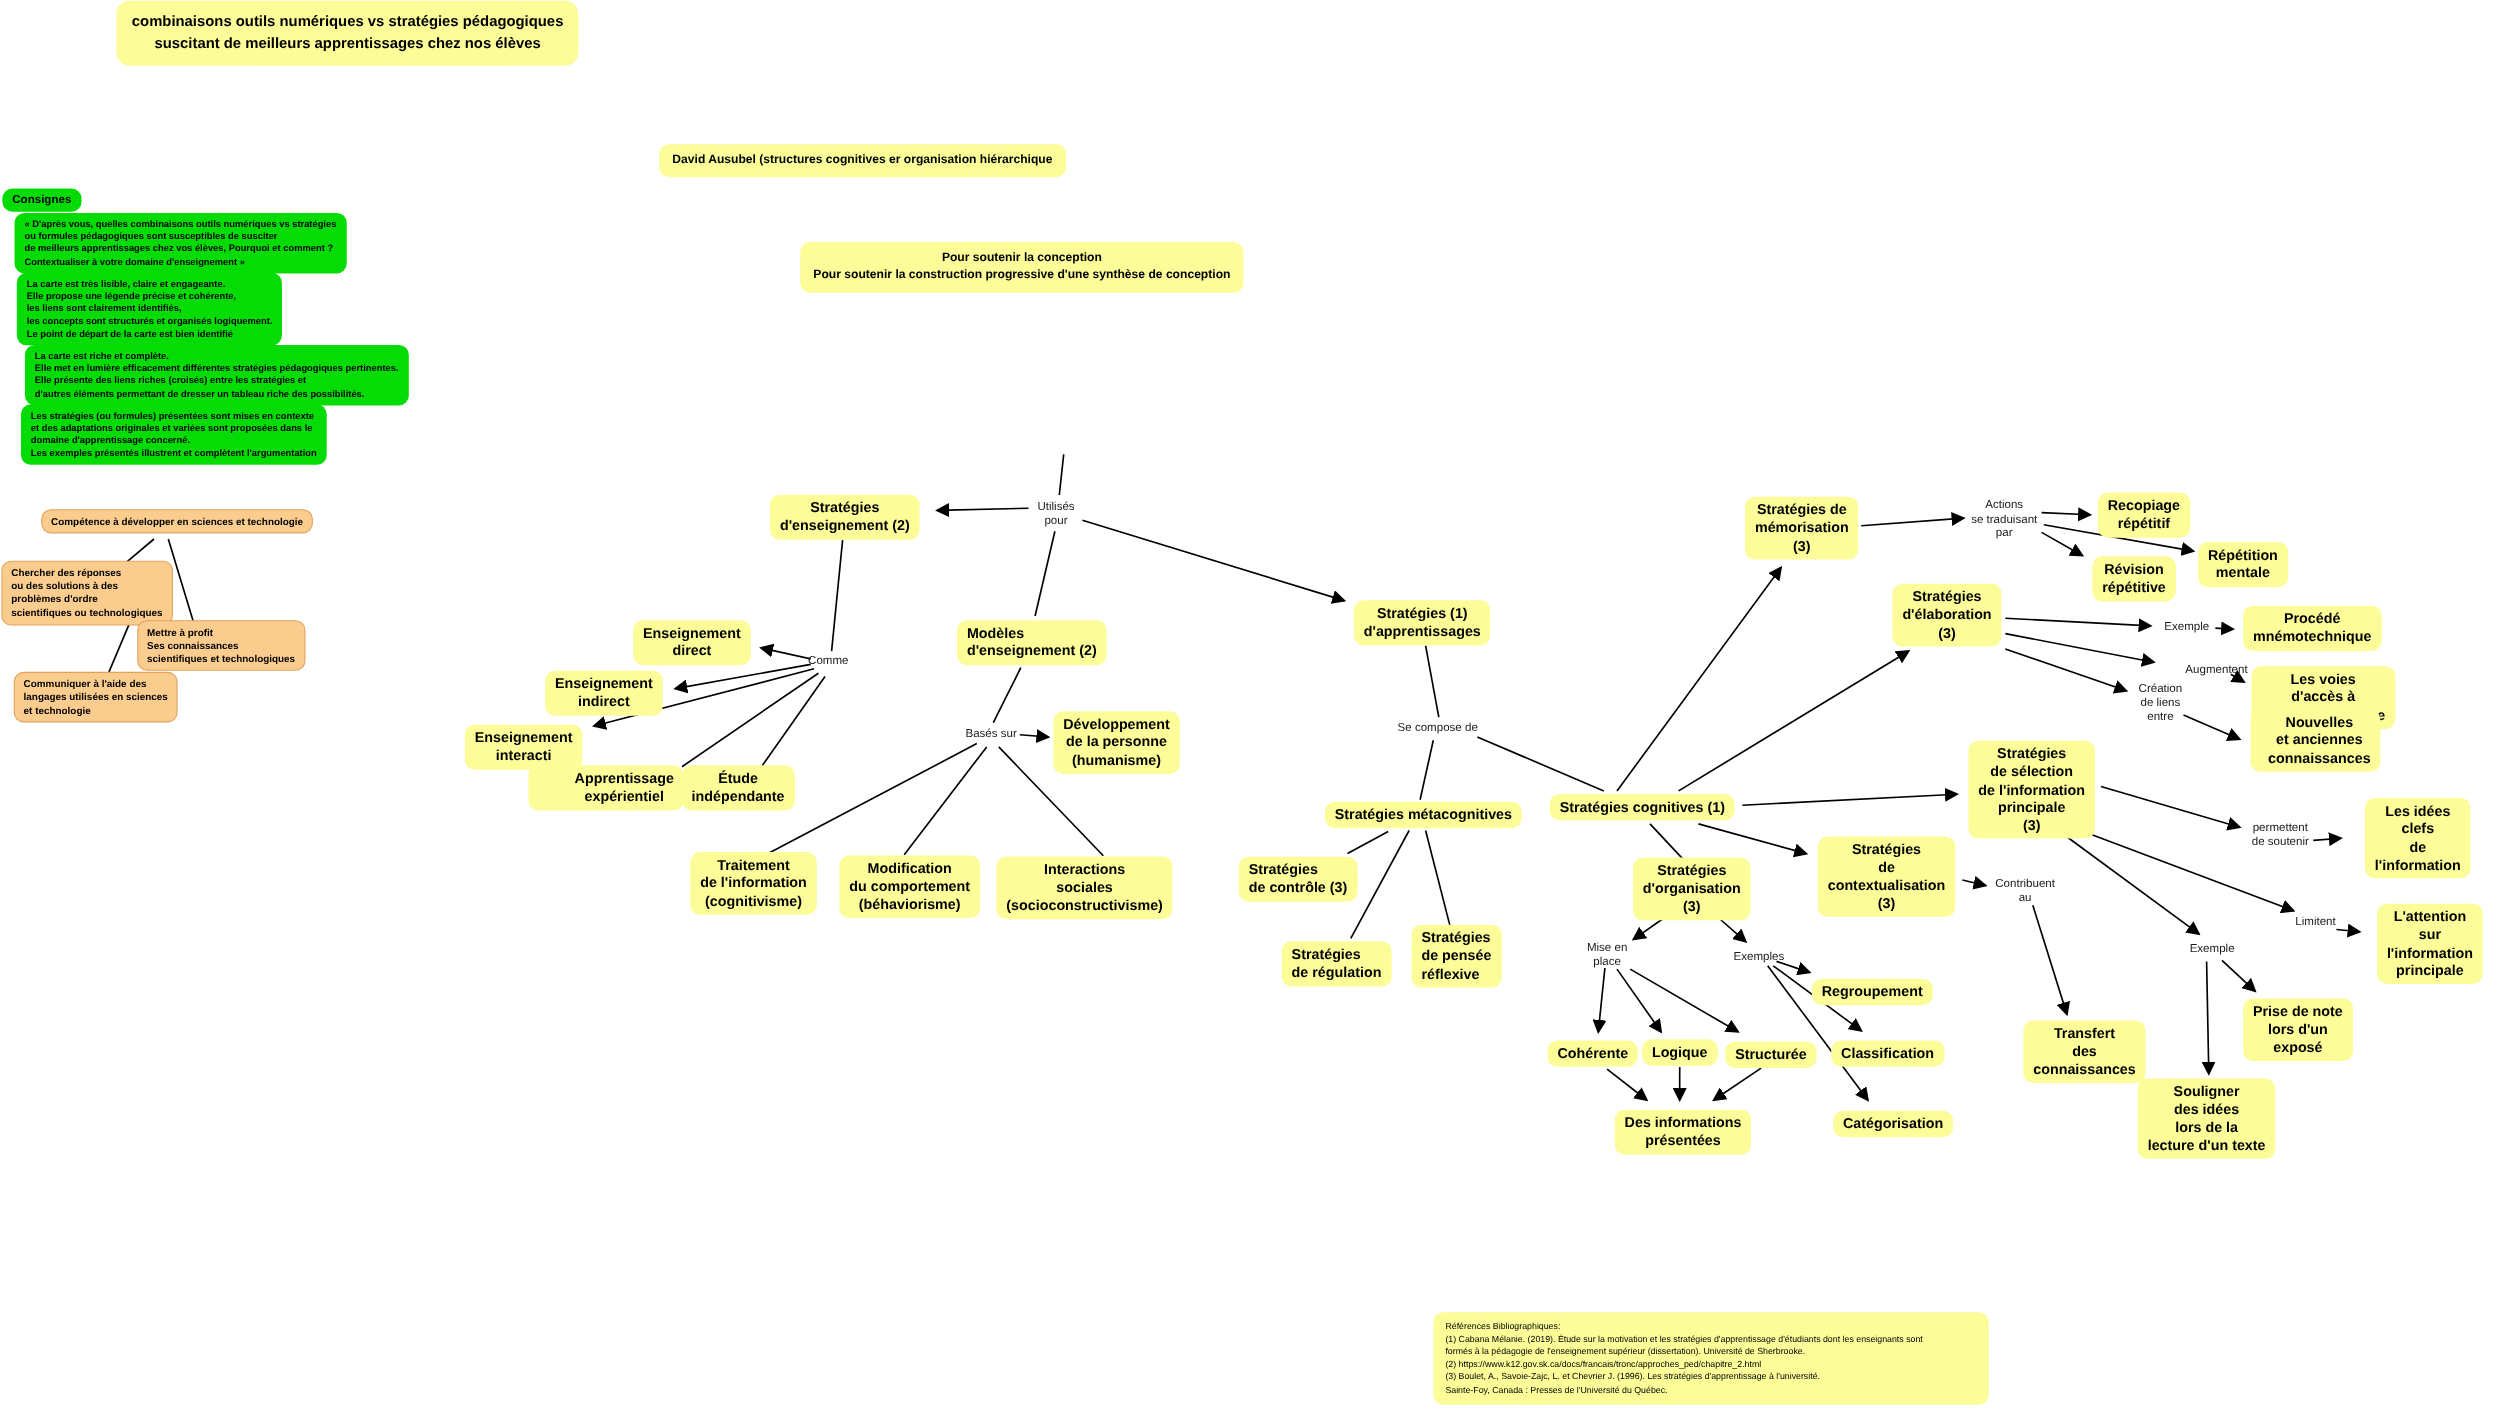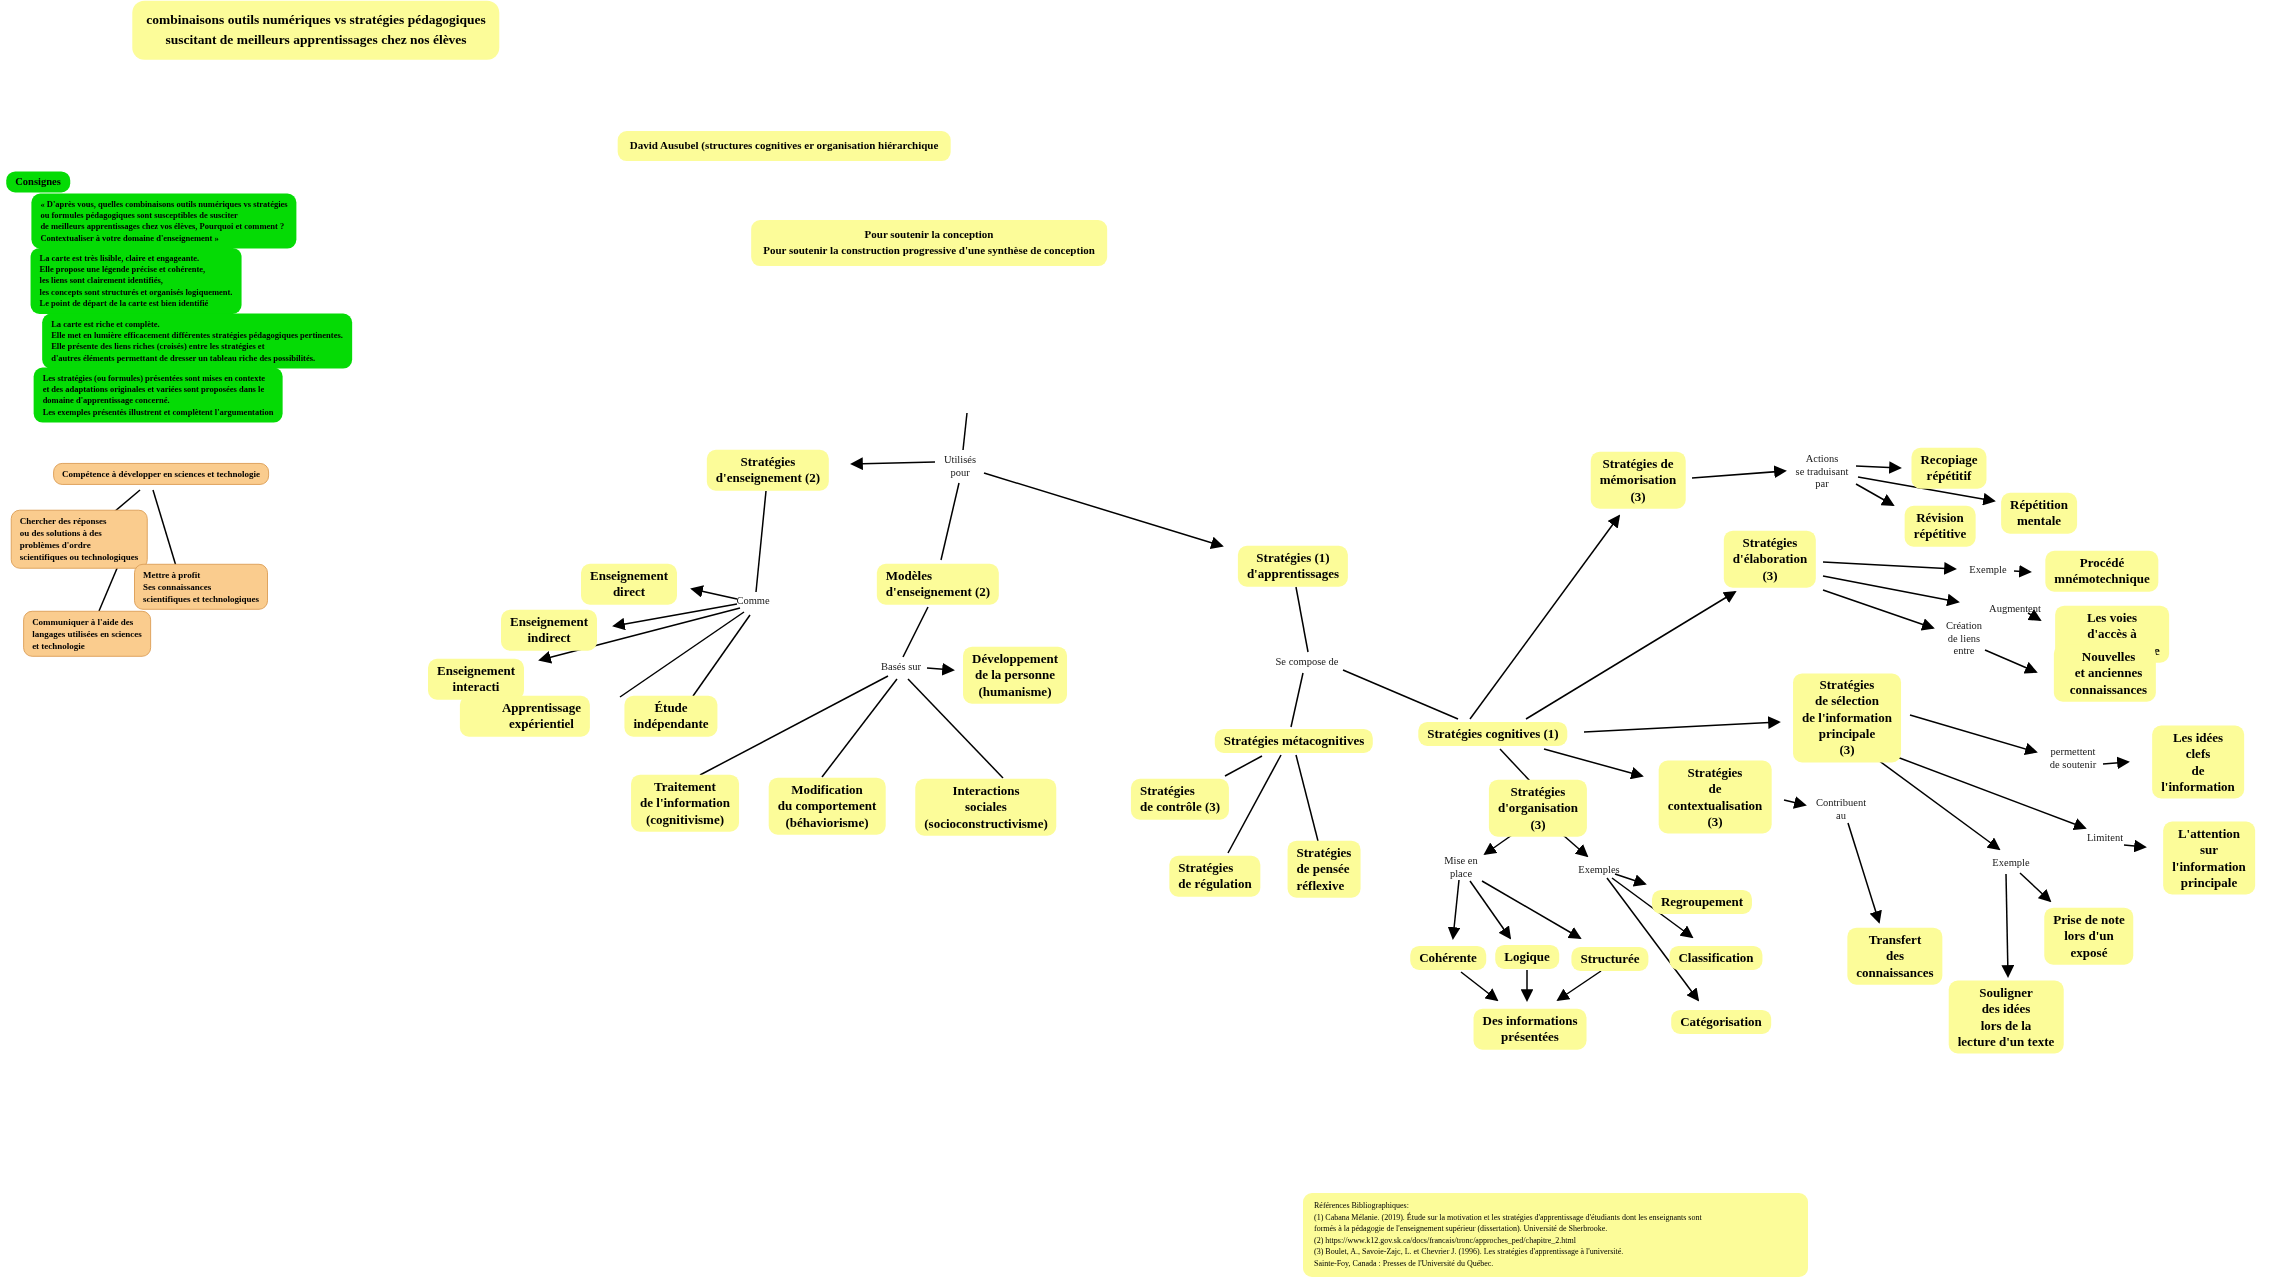--- a/index.html
+++ b/index.html
@@ -1,17 +1,17 @@
 <!DOCTYPE html>
 <html><head>
 <meta charset="utf-8">
 <style>
   html,body{margin:0;padding:0;background:#fff;}
   #stage{position:relative;width:2272px;height:1281px;background:#ffffff;
-         font-family:Liberation Serif, serif;overflow:hidden;}
+         font-family:Liberation Sans, sans-serif;overflow:hidden;}
   #edges{position:absolute;left:0;top:0;width:100%;height:100%;}
   .node{position:absolute;transform:translate(-50%,-50%);white-space:pre-line;
         text-align:center;color:#000;font-weight:bold;box-sizing:border-box;
         border-radius:9px;line-height:1.25;}
   .yellow{background:#FCFC99;font-size:13px;padding:4px 9px;}
   .title{background:#FCFC99;font-size:13.5px;padding:9px 14px;border-radius:12px;line-height:1.5;}
   .banner{background:#FCFC99;font-size:11px;padding:7px 12px;line-height:1.45;}
   .root{background:#FCFC99;font-size:44px;padding:6px 20px;border:3px solid #000;
         border-radius:12px;line-height:1.15;}
   .green{background:#05DB05;font-size:8.5px;padding:5px 9px;line-height:1.32;}
@@ -99,21 +99,21 @@
     <div class="node banner" style="left: 929px; top: 243px;">Pour soutenir la conception
 Pour soutenir la construction progressive d'une synthèse de conception</div>
     <div class="node yellow" style="left: 768px; top: 470px;">Stratégies
 d'enseignement (2)</div>
     <div class="node yellow" style="left: 629px; top: 584px;">Enseignement
 direct</div>
     <div class="node yellow" style="left: 549px; top: 630px;">Enseignement
 indirect</div>
     <div class="node yellow" style="left: 476px; top: 679px;">Enseignement
 interacti</div>
-    <div class="node yellow" style="left: 525px; top: 716px; padding-left: 42px;">Apprentissage
+    <div class="node yellow" style="left: 551px; top: 716px; padding-left: 42px;">Apprentissage
 expérientiel</div>
     <div class="node yellow" style="left: 671px; top: 716px;">Étude
 indépendante</div>
     <div class="node yellow left" style="left: 938px; top: 584px;">Modèles
 d'enseignement (2)</div>
     <div class="node yellow" style="left: 1015px; top: 675px;">Développement
 de la personne
 (humanisme)</div>
     <div class="node yellow" style="left: 685px; top: 803px;">Traitement
 de l'information

